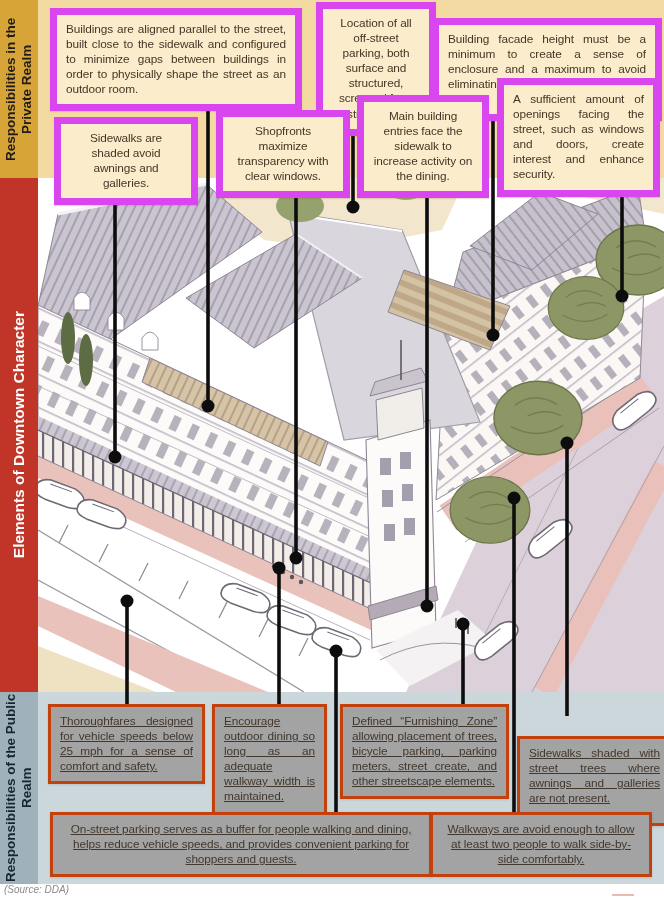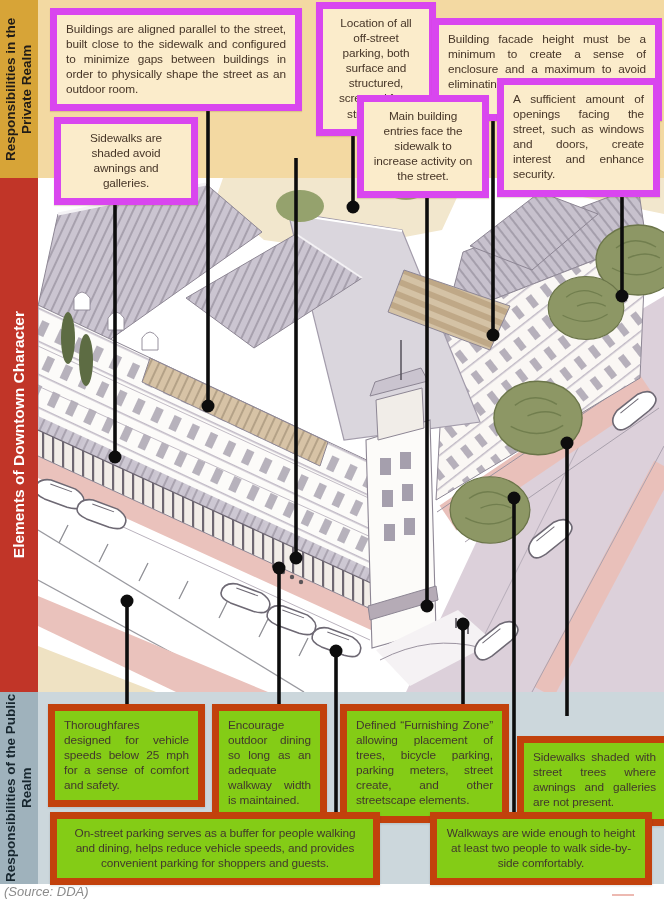--- a/index.html
+++ b/index.html
@@ -19,26 +19,26 @@
   .band-red .vlabel{font-size:15.5px;color:#ffffff;}
   .band-blue .vlabel{font-size:13.5px;color:#17262e;}
   
   #illus{position:absolute;left:38px;top:178px;width:626px;height:514px;z-index:2;background:#ffffff;}
   
   #lines{position:absolute;left:0;top:0;width:664px;height:900px;z-index:5;pointer-events:none;}
   
   .callout{position:absolute;z-index:10;box-sizing:border-box;padding:7px 9px;
            font-size:11.8px;line-height:1.28;letter-spacing:-0.1px;color:#463527;
            background:#fbeccb;border:7px solid #d946ef;box-shadow:0 1px 1px rgba(120,90,30,0.18);}
-  .callout.pub{background:#84cc16;border:7px solid #c2410c;color:#42382d;
-               box-shadow:0 1px 2px rgba(40,60,70,0.15);}
+  .callout.pub{background:#a3a3a3;border:3px solid #c2410c;color:#42382d;
+               box-shadow:0 1px 2px rgba(40,60,70,0.15);text-decoration:underline;}
   .jst{text-align:justify;}
   .ctr{text-align:center;}
   
-  #source-note{position:absolute;left:4px;top:884px;z-index:4;font-size:13px;font-style:italic;color:#8b8b8b;}
+  #source-note{position:absolute;left:4px;top:884px;z-index:4;font-size:10px;font-style:italic;color:#8b8b8b;}
   .artifact{position:absolute;left:612px;top:894px;width:22px;height:2px;background:#e8a79d;opacity:.8;z-index:4;}
 </style>
 </head>
 <body>
 
 <div id="page">
 
   <div class="sec-top"></div>
   <div class="sec-bottom"></div>
 
@@ -227,25 +227,26 @@
       <circle cx="567" cy="443" r="6.5"></circle>
         <circle cx="336" cy="651" r="6.5"></circle>
       <circle cx="514" cy="498" r="6.5"></circle>
     </g>
   </svg>
 
   <div class="callout jst" style="left:50px;top:8px;width:252px;min-height:92px;">Buildings are aligned parallel to the street, built close to the sidewalk and configured to minimize gaps between buildings in order to physically shape the street as an outdoor room.</div>
   <div class="callout ctr" style="left:316px;top:2px;width:120px;min-height:86px;">Location of all off-street parking, both surface and structured, screened from street view.</div>
   <div class="callout jst" style="left:432px;top:18px;width:230px;min-height:70px;">Building facade height must be a minimum to create a sense of enclosure and a maximum to avoid eliminating sunlight from the outdoor room.</div>
   <div class="callout ctr" style="left:54px;top:117px;width:144px;min-height:46px;">Sidewalks are shaded avoid awnings and galleries.</div>
-  <div class="callout ctr" style="left:357px;top:95px;width:132px;min-height:66px;">Main building entries face the sidewalk to increase activity on the street.</div>
+  <div class="callout ctr" style="left:216px;top:110px;width:134px;min-height:58px;">Shopfronts maximize transparency with clear windows.</div>
+  <div class="callout ctr" style="left:357px;top:95px;width:132px;min-height:66px;">Main building entries face the sidewalk to increase activity on the dining.</div>
   <div class="callout jst" style="left:497px;top:78px;width:163px;min-height:86px;">A sufficient amount of openings facing the street, such as windows and doors, create interest and enhance security.</div>
 
   <div class="callout pub jst" style="left:48px;top:704px;width:157px;min-height:74px;">Thoroughfares designed for vehicle speeds below 25 mph for a sense of comfort and safety.</div>
   <div class="callout pub jst" style="left:212px;top:704px;width:115px;min-height:74px;">Encourage outdoor dining so long as an adequate walkway width is maintained.</div>
   <div class="callout pub jst" style="left:340px;top:704px;width:169px;min-height:90px;">Defined “Furnishing Zone” allowing placement of trees, bicycle parking, parking meters, street create, and other streetscape elements.</div>
   <div class="callout pub jst" style="left:517px;top:704px;width:155px;min-height:90px;margin-top:32px;">Sidewalks shaded with street trees where awnings and galleries are not present.</div>
-  <div class="callout pub ctr" style="left:50px;top:812px;width:330px;min-height:62px;text-align:center;">On-street parking serves as a buffer for people walking and dining, helps reduce vehicle speeds, and provides convenient parking for shoppers and guests.</div>
-  <div class="callout pub ctr" style="left:430px;top:812px;width:222px;min-height:62px;">Walkways are wide enough to height at least two people to walk side-by-side comfortably.</div>
+  <div class="callout pub ctr" style="left:50px;top:812px;width:382px;min-height:62px;text-align:center;">On-street parking serves as a buffer for people walking and dining, helps reduce vehicle speeds, and provides convenient parking for shoppers and guests.</div>
+  <div class="callout pub ctr" style="left:430px;top:812px;width:222px;min-height:62px;">Walkways are avoid enough to allow at least two people to walk side-by-side comfortably.</div>
 
   <div id="source-note">(Source: DDA)</div>
   <div class="artifact"></div>
 </div>
 
 </body></html>

